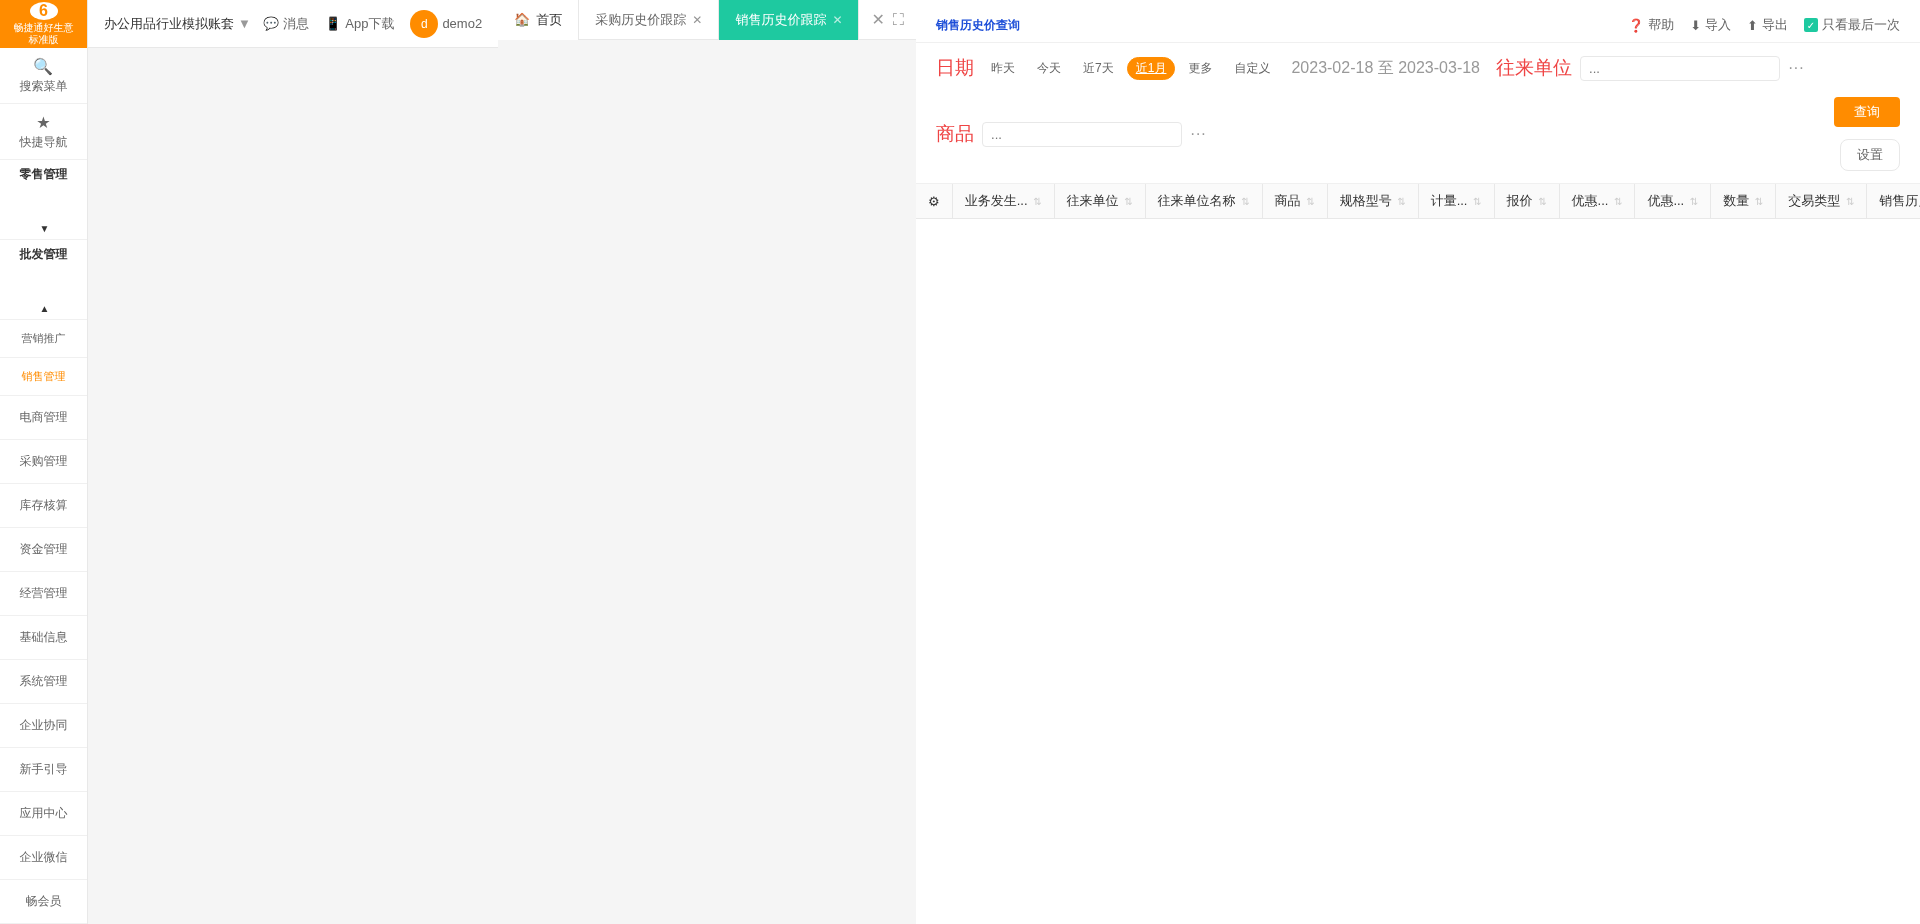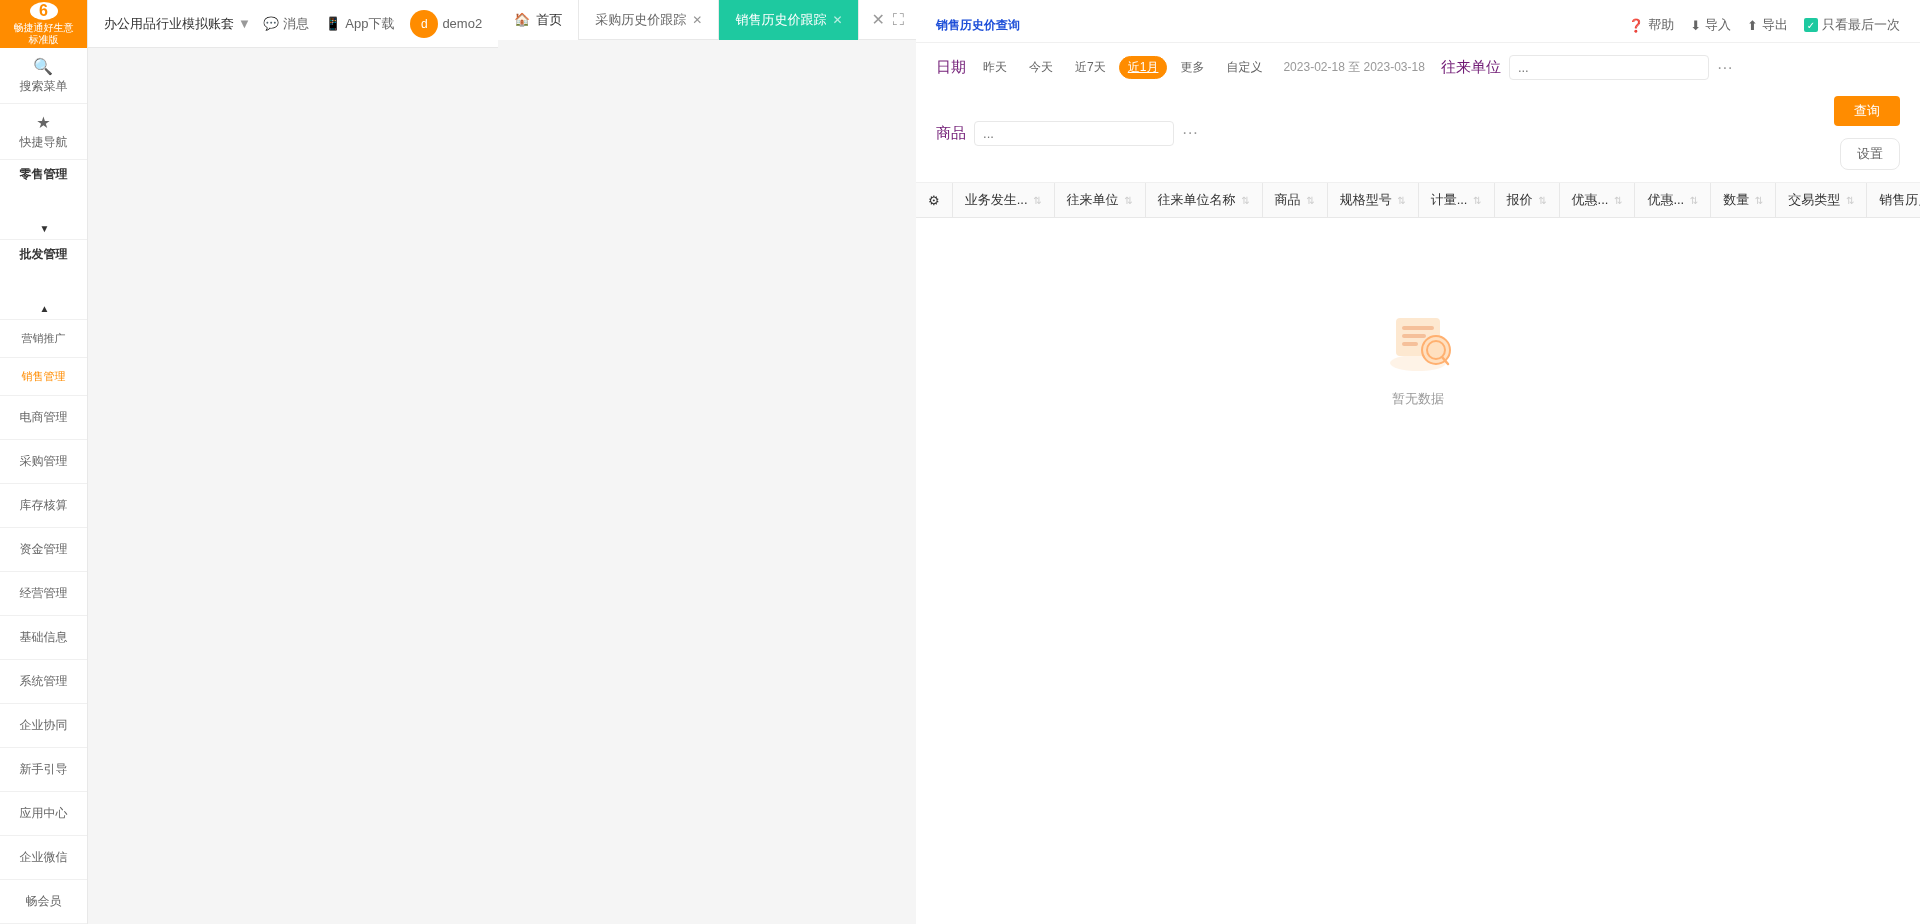--- a/index.html
+++ b/index.html
@@ -248,22 +248,22 @@
       gap: 16px;
       border-bottom: 1px solid #f0f0f0;
       flex-wrap: wrap;
     }
     .filter-group {
       display: flex;
       align-items: center;
       gap: 8px;
     }
     .filter-label {
-      color: #701a75;
-      font-size: 15px;
+      color: #ef4444;
+      font-size: 19px;
       white-space: nowrap;
     }
     .date-shortcuts {
       display: flex;
       align-items: center;
       gap: 4px;
     }
     .date-btn {
       padding: 2px 8px;
       border-radius: 12px;
@@ -272,21 +272,21 @@
       color: #666;
       border: 1px solid transparent;
     }
     .date-btn.active {
       background: #ff8c00;
       color: #fff;
       border-color: #ff8c00;
       text-decoration: underline;
     }
     .date-range-text {
-      font-size: 12px;
+      font-size: 16px;
       color: #999;
       margin-left: 4px;
     }
     .filter-input-group {
       display: flex;
       align-items: center;
       gap: 8px;
     }
     .filter-input {
       border: 1px solid #e8e8e8;
@@ -590,31 +590,16 @@
             <th>
               <span>销售历史价查询</span>
               <span class="sort-icon">⇅</span>
             </th>
           </tr>
         </thead>
         <tbody>
         </tbody>
       </table>
 
-      <div class="empty-state">
-        <div class="empty-icon">
-          <svg width="80" height="80" viewBox="0 0 80 80" fill="none" xmlns="http://www.w3.org/2000/svg">
-            <ellipse cx="40" cy="65" rx="28" ry="8" fill="#fde8d0" opacity="0.5"></ellipse>
-            <rect x="18" y="20" width="44" height="38" rx="4" fill="#fde8d0"></rect>
-            <rect x="24" y="28" width="32" height="4" rx="2" fill="#f5c09a"></rect>
-            <rect x="24" y="36" width="24" height="4" rx="2" fill="#f5c09a"></rect>
-            <rect x="24" y="44" width="16" height="4" rx="2" fill="#f5c09a"></rect>
-            <circle cx="58" cy="52" r="14" fill="#ffe0c0" stroke="#ffb070" stroke-width="2"></circle>
-            <circle cx="58" cy="52" r="9" fill="none" stroke="#ffb070" stroke-width="2"></circle>
-            <line x1="64" y1="59" x2="70" y2="66" stroke="#ffb070" stroke-width="2.5" stroke-linecap="round"></line>
-          </svg>
-        </div>
-        <div class="empty-text">暂无数据</div>
-      </div>
     </div>
 
   </div>
 </div>
 
 </body></html>

